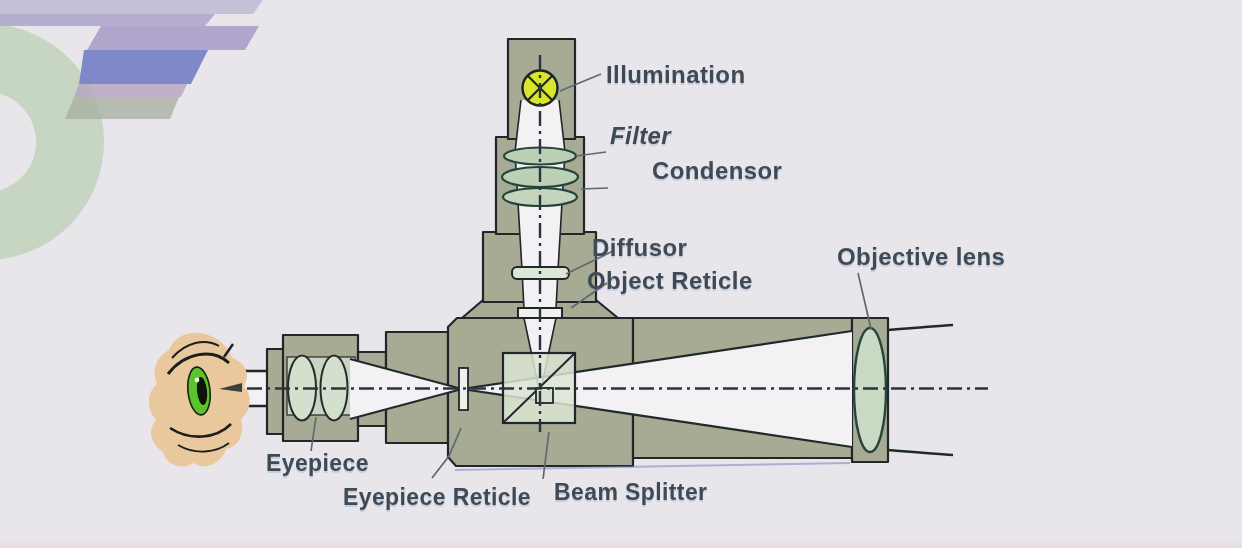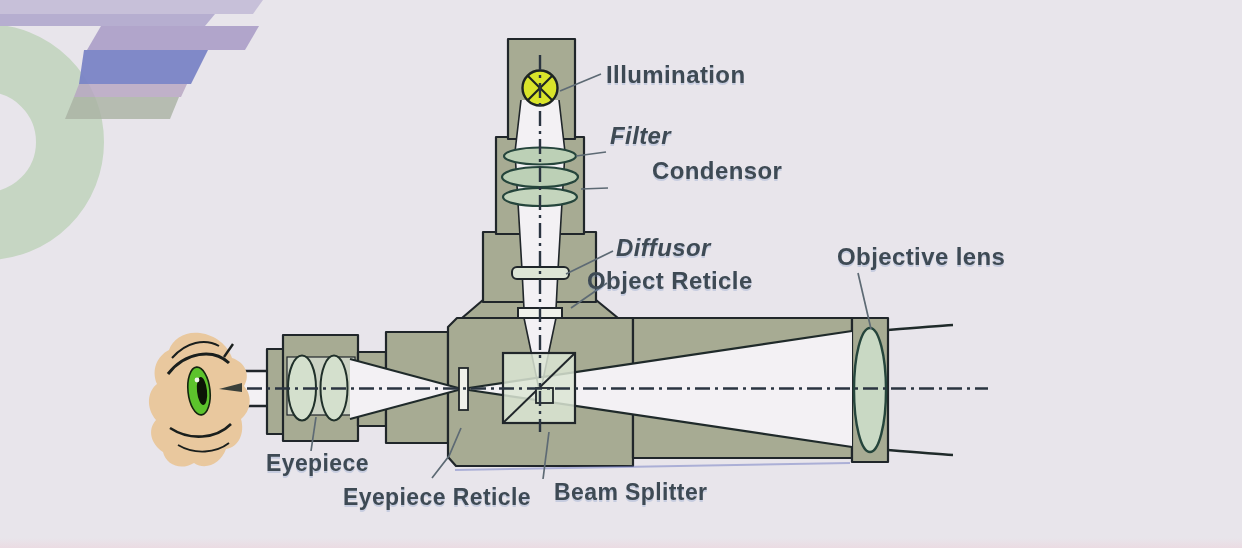--- a/index.html
+++ b/index.html
@@ -147,20 +147,20 @@
       <line x1="871" y1="329" x2="858" y2="273"></line>
       <line x1="316" y1="417" x2="311" y2="451"></line>
       <polyline points="461,428 449,456 432,478"></polyline>
       <line x1="549" y1="432" x2="543" y2="479"></line>
     </g>
   </svg>
 
   <div class="lbl" style="left:606px; top:62px;">Illumination</div>
   <div class="lbl" style="left:610px; top:123px;font-style:italic;">Filter</div>
   <div class="lbl" style="left:612px; top:158px;margin-left:40px;">Condensor</div>
-  <div class="lbl" style="left:616px; top:235px;font-style:italic;">Diffusor</div>
+  <div class="lbl" style="left:592px; top:235px;">Diffusor</div>
   <div class="lbl" style="left:587px; top:268px;">Object Reticle</div>
   <div class="lbl" style="left:837px; top:244px;text-align:right;">Objective lens</div>
   <div class="lbl small" style="left:266px; top:451px;">Eyepiece</div>
   <div class="lbl small" style="left:343px; top:477px;margin-top:8px;">Eyepiece Reticle</div>
   <div class="lbl small" style="left:554px; top:480px;">Beam Splitter</div>
 
 </div>
 
 </body></html>

